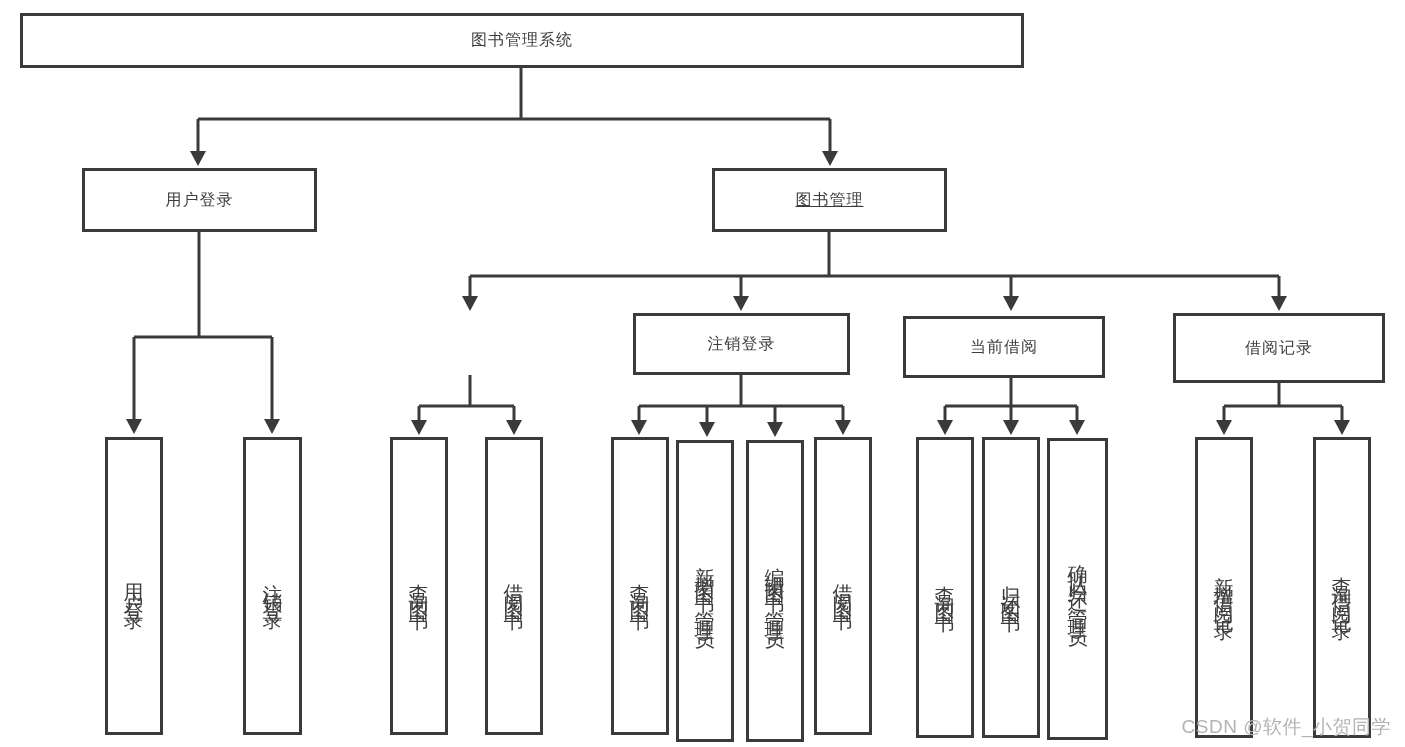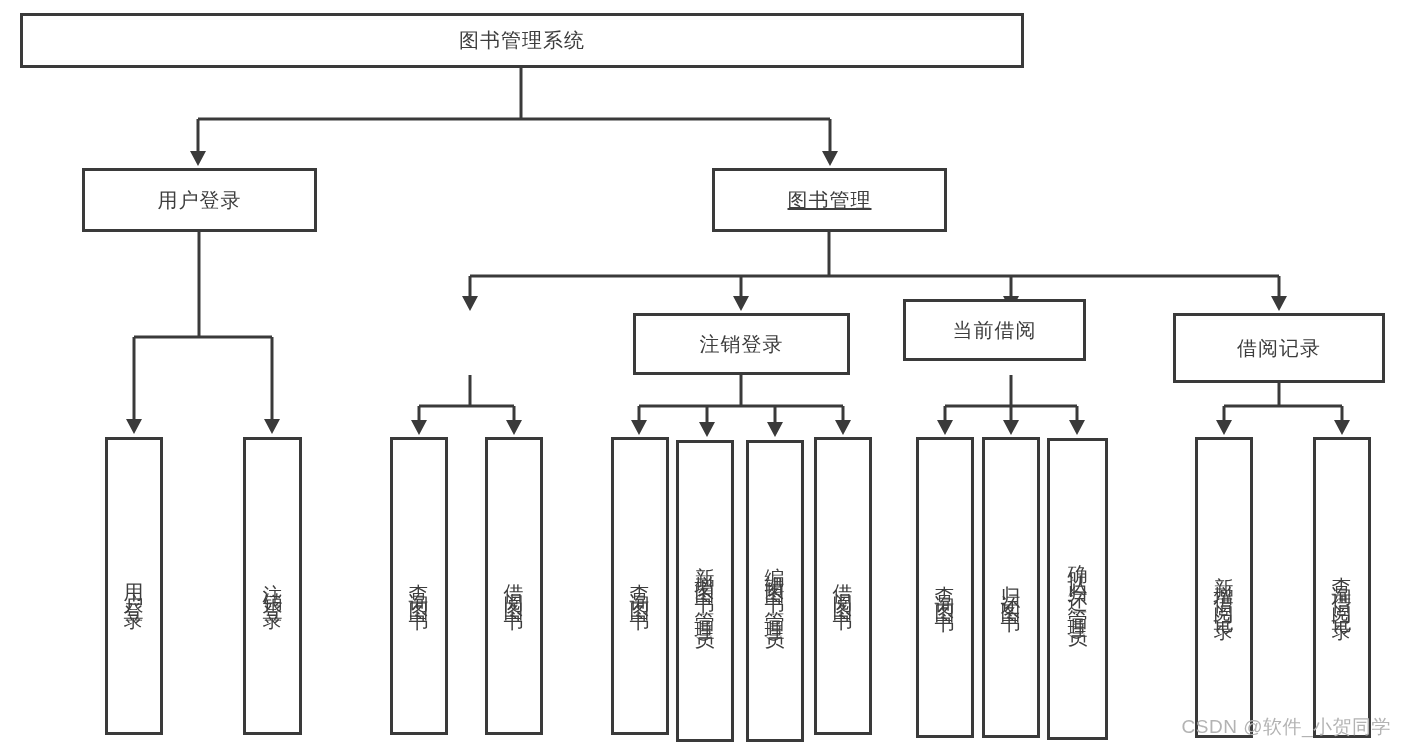--- a/index.html
+++ b/index.html
@@ -13,21 +13,21 @@
   }
   .box {
     position: absolute;
     box-sizing: border-box;
     background: #ffffff;
     border: 3px solid #3a3a3a;
     color: #3d3d3d;
     display: flex;
     align-items: center;
     justify-content: center;
-    font-size: 20px;
+    font-size: 16px;
     letter-spacing: 1px;
     white-space: nowrap;
   }
   .vbox {
     position: absolute;
     box-sizing: border-box;
     background: #ffffff;
     border: 3px solid #3a3a3a;
     color: #3d3d3d;
     font-size: 20px;
@@ -111,21 +111,21 @@
       <line x1="1342" y1="406" x2="1342" y2="421" stroke="#3a3a3a" stroke-width="3"></line>
       <polygon points="1334,420 1350,420 1342,435" fill="#3a3a3a"></polygon>
     </svg>
 
   <div class="box" style="left:20px; top:13px; width:1004px; height:55px;">图书管理系统</div>
 
   <div class="box" style="left:82px; top:168px; width:235px; height:64px;">用户登录</div>
   <div class="box" style="left:712px; top:168px; width:235px; height:64px;text-decoration:underline;">图书管理</div>
 
   <div class="box" style="left:633px; top:313px; width:217px; height:62px;">注销登录</div>
-  <div class="box" style="left:903px; top:299px; width:183px; height:62px;text-align:center;">当前借阅</div>
+  <div class="box" style="left:903px; top:316px; width:202px; height:62px;text-align:center;">当前借阅</div>
   <div class="box" style="left:1173px; top:313px; width:212px; height:70px;">借阅记录</div>
 
   <div class="vbox" style="left:105px; top:437px; width:58px; height:298px;">用户登录</div>
   <div class="vbox" style="left:243px; top:437px; width:59px; height:298px;">注销登录</div>
 
   <div class="vbox" style="left:390px; top:437px; width:58px; height:298px;">查询图书</div>
   <div class="vbox" style="left:485px; top:437px; width:58px; height:298px;">借阅图书</div>
 
   <div class="vbox" style="left:611px; top:437px; width:58px; height:298px;">查询图书</div>
   <div class="vbox" style="left:676px; top:440px; width:58px; height:302px;">新增图书（管理员）</div>

